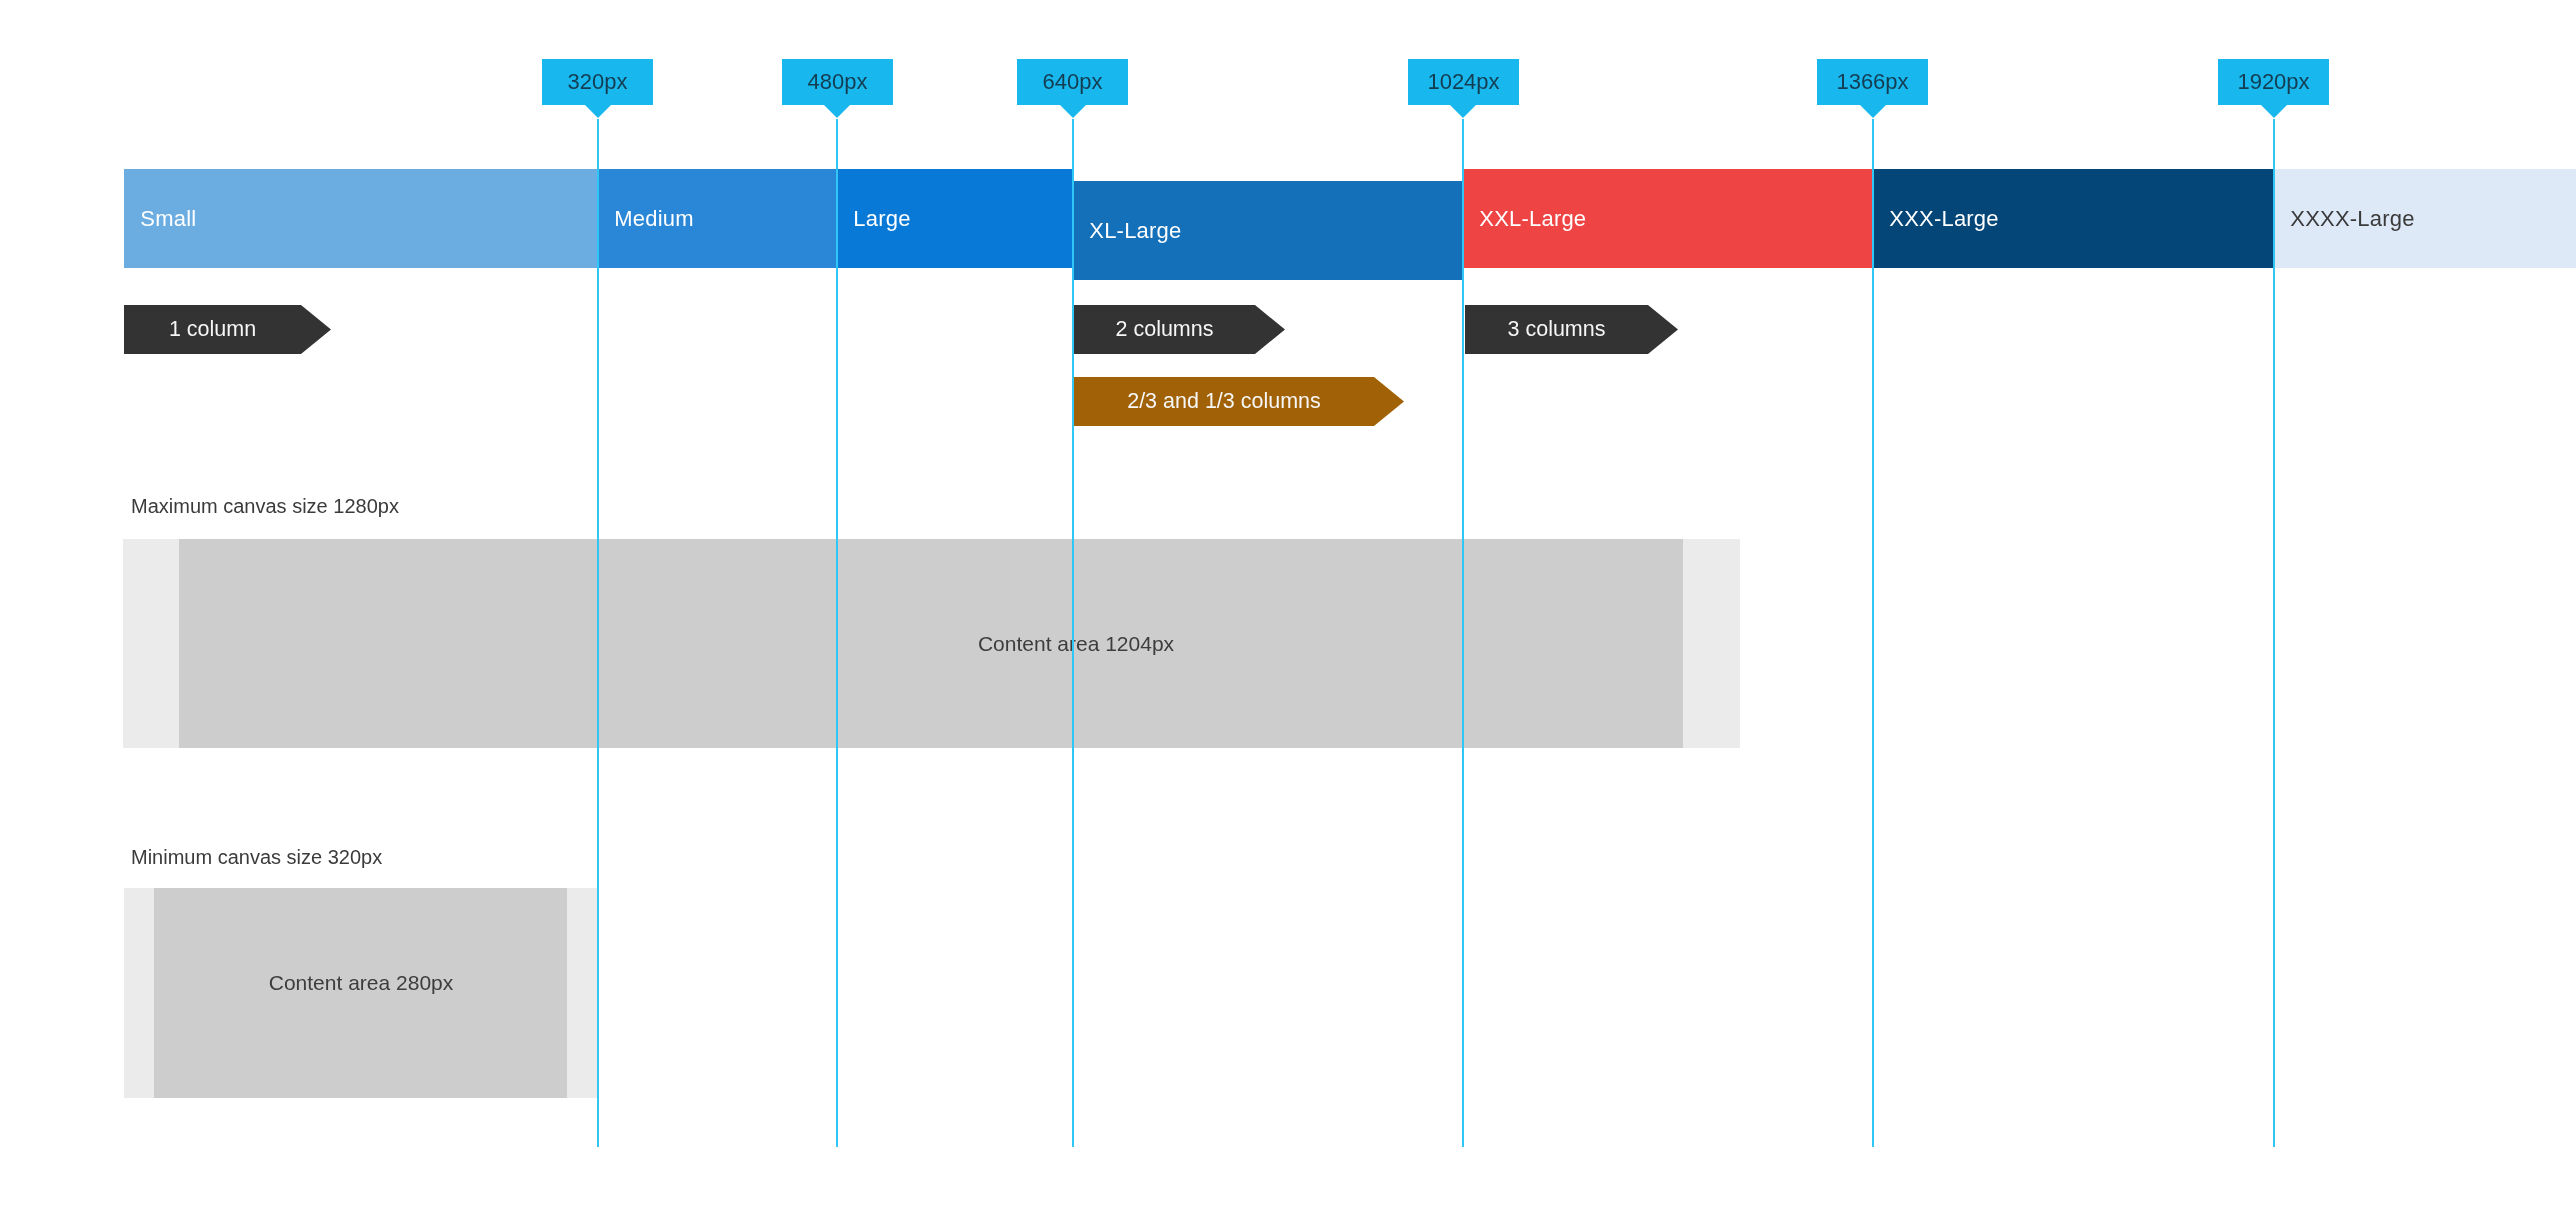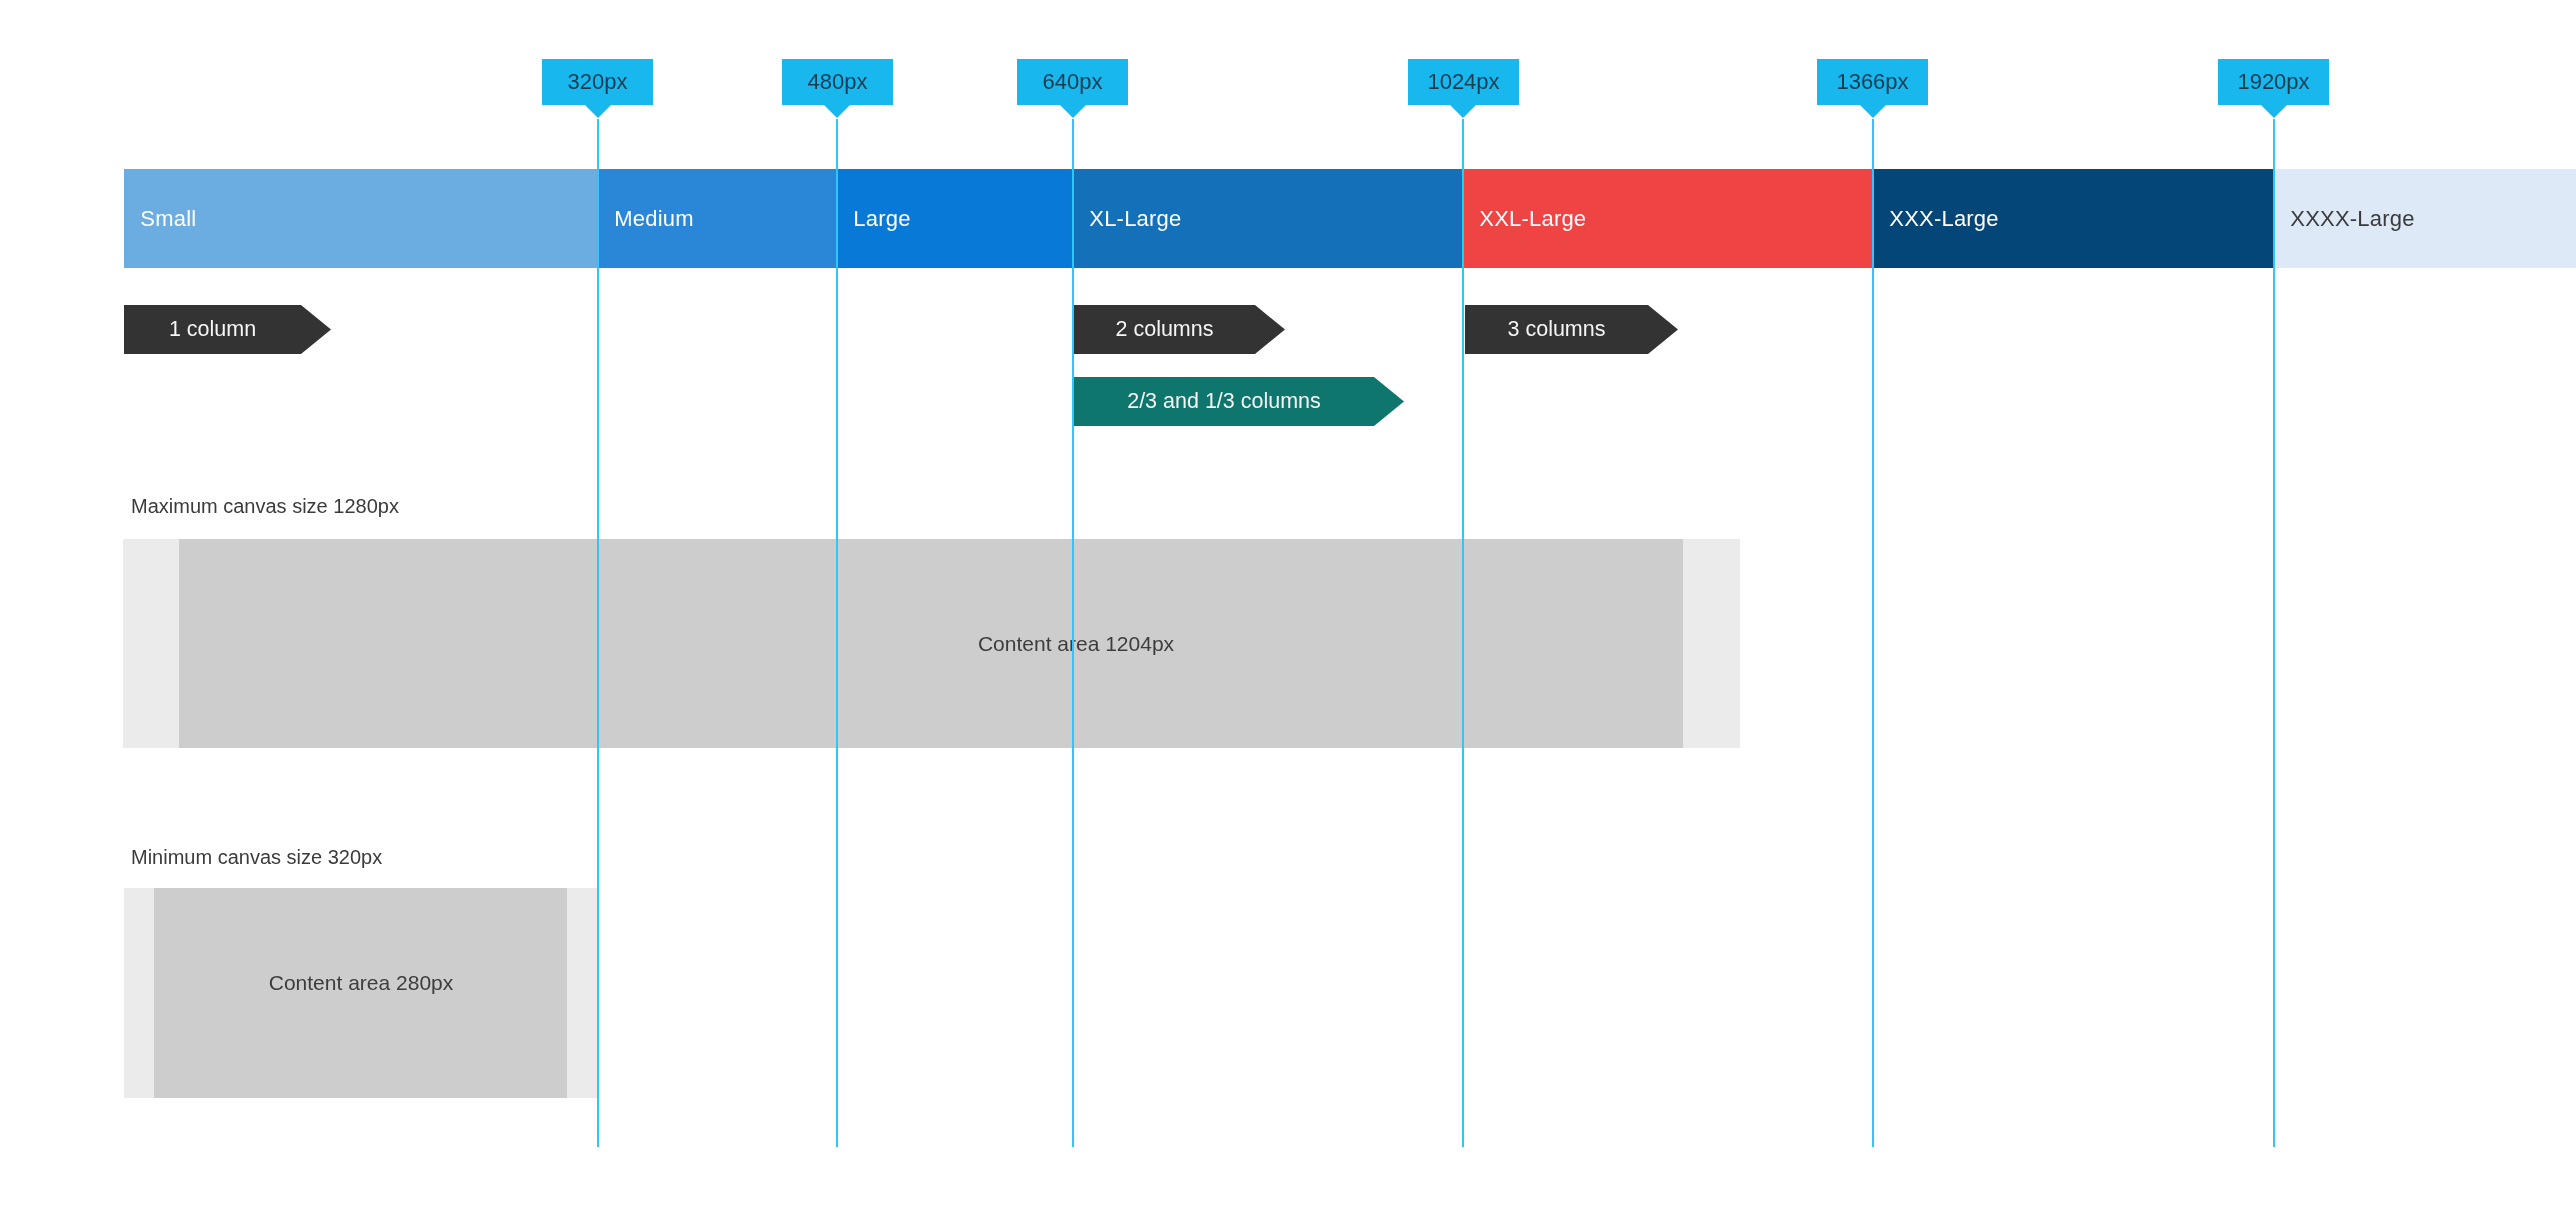--- a/index.html
+++ b/index.html
@@ -35,21 +35,21 @@
   }
 </style>
 </head>
 <body>
 
 <div id="diagram">
   <div class="layer" id="bands-layer">
       <div class="band" style="left: 124px; width: 474px; background: rgb(107, 172, 225); color: rgb(255, 255, 255);">Small</div>
       <div class="band" style="left: 598px; width: 239px; background: rgb(42, 134, 214); color: rgb(255, 255, 255);">Medium</div>
       <div class="band" style="left: 837px; width: 236px; background: rgb(8, 121, 214); color: rgb(255, 255, 255);">Large</div>
-      <div class="band" style="left: 1073px; width: 390px; background: rgb(20, 112, 184); color: rgb(255, 255, 255);">XL-Large</div>
+      <div class="band" style="left: 1073px; width: 390px; background: rgb(20, 112, 184); color: rgb(255, 255, 255); margin-top: 12px;">XL-Large</div>
       <div class="band" style="left: 1463px; width: 410px; background: #ef4444; color: rgb(255, 255, 255);">XXL-Large</div>
       <div class="band" style="left: 1873px; width: 401px; background: rgb(5, 70, 121); color: rgb(255, 255, 255);">XXX-Large</div>
       <div class="band" style="left: 2274px; width: 302px; background: rgb(221, 233, 247); color: rgb(58, 58, 58);">XXXX-Large</div>
     </div>
   <div class="layer" id="bars-layer">
       <div class="caption" style="left: 131px; top: 495px; color: rgb(59, 59, 59);">Maximum canvas size 1280px</div>
       <div class="bar" style="left: 123px; top: 539px; width: 1617px; height: 209px; background: rgb(235, 235, 235);"></div>
       <div class="bar" style="left: 179px; top: 539px; width: 1504px; height: 209px; background: rgb(205, 205, 205);"></div>
       <div class="content-label" style="left: 839px; top: 539px; height: 209px; color: rgb(61, 61, 61);">Content area 1204px</div>
       <div class="caption" style="left: 131px; top: 846px; color: rgb(59, 59, 59);">Minimum canvas size 320px</div>
@@ -62,21 +62,21 @@
       <div class="gridline" style="left: 836px; top: 119px; height: 1028px; background: rgb(48, 198, 247);"></div>
       <div class="gridline" style="left: 1072px; top: 119px; height: 1028px; background: rgb(48, 198, 247);"></div>
       <div class="gridline" style="left: 1462px; top: 119px; height: 1028px; background: rgb(48, 198, 247);"></div>
       <div class="gridline" style="left: 1872px; top: 119px; height: 1028px; background: rgb(48, 198, 247);"></div>
       <div class="gridline" style="left: 2273px; top: 119px; height: 1028px; background: rgb(48, 198, 247);"></div>
     </div>
   <div class="layer" id="badges-layer">
       <div class="badge" style="left: 124px; top: 305px; width: 207px; background: rgb(51, 51, 51); color: rgb(246, 246, 246);">1 column</div>
       <div class="badge" style="left: 1074px; top: 305px; width: 211px; background: rgb(51, 51, 51); color: rgb(246, 246, 246);">2 columns</div>
       <div class="badge" style="left: 1465px; top: 305px; width: 213px; background: rgb(51, 51, 51); color: rgb(246, 246, 246);">3 columns</div>
-      <div class="badge" style="left: 1074px; top: 377px; width: 330px; background: #0f766e; color: rgb(246, 246, 246);">2/3 and 1/3 columns</div>
+      <div class="badge" style="left: 1074px; top: 377px; width: 330px; background: #a16207; color: rgb(246, 246, 246);">2/3 and 1/3 columns</div>
     </div>
   <div class="layer" id="flags-layer">
       <div class="flag" style="left: 542px; background: rgb(24, 183, 237); color: rgb(20, 61, 82);">320px</div>
       <div class="flag-pointer" style="left: 584px; border-top-color: rgb(24, 183, 237);"></div>
       <div class="flag" style="left: 782px; background: rgb(24, 183, 237); color: rgb(20, 61, 82);">480px</div>
       <div class="flag-pointer" style="left: 823px; border-top-color: rgb(24, 183, 237);"></div>
       <div class="flag" style="left: 1017px; background: rgb(24, 183, 237); color: rgb(20, 61, 82);">640px</div>
       <div class="flag-pointer" style="left: 1059px; border-top-color: rgb(24, 183, 237);"></div>
       <div class="flag" style="left: 1408px; background: rgb(24, 183, 237); color: rgb(20, 61, 82);">1024px</div>
       <div class="flag-pointer" style="left: 1449px; border-top-color: rgb(24, 183, 237);"></div>

